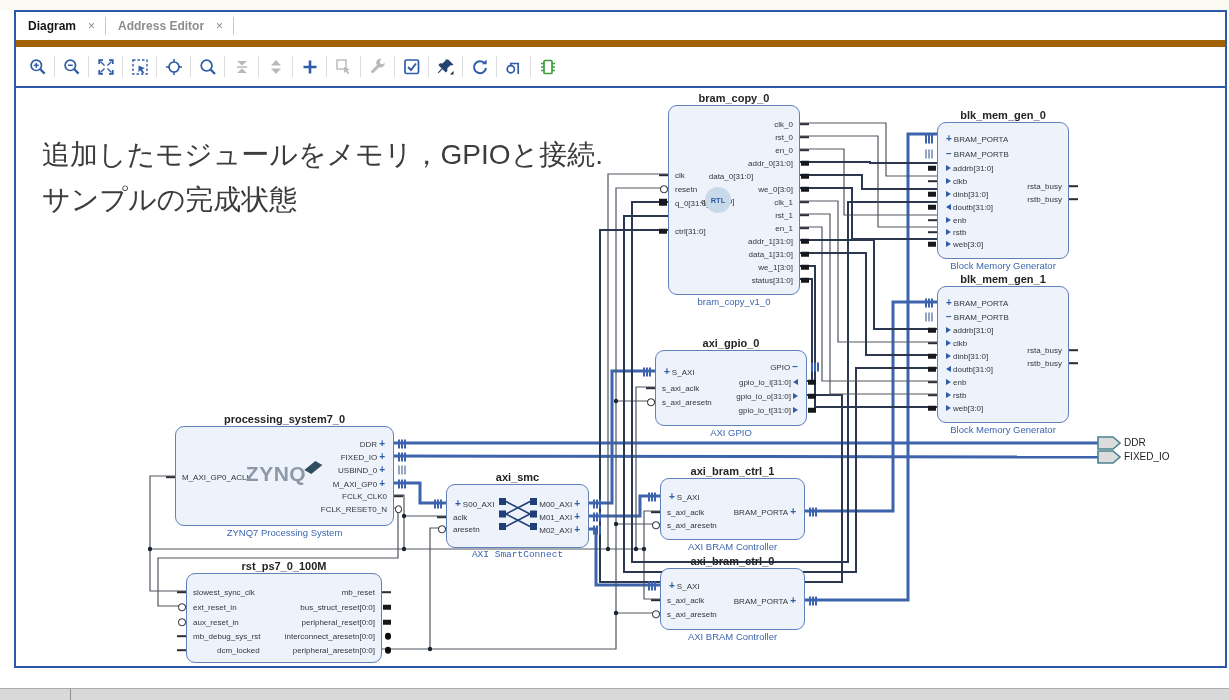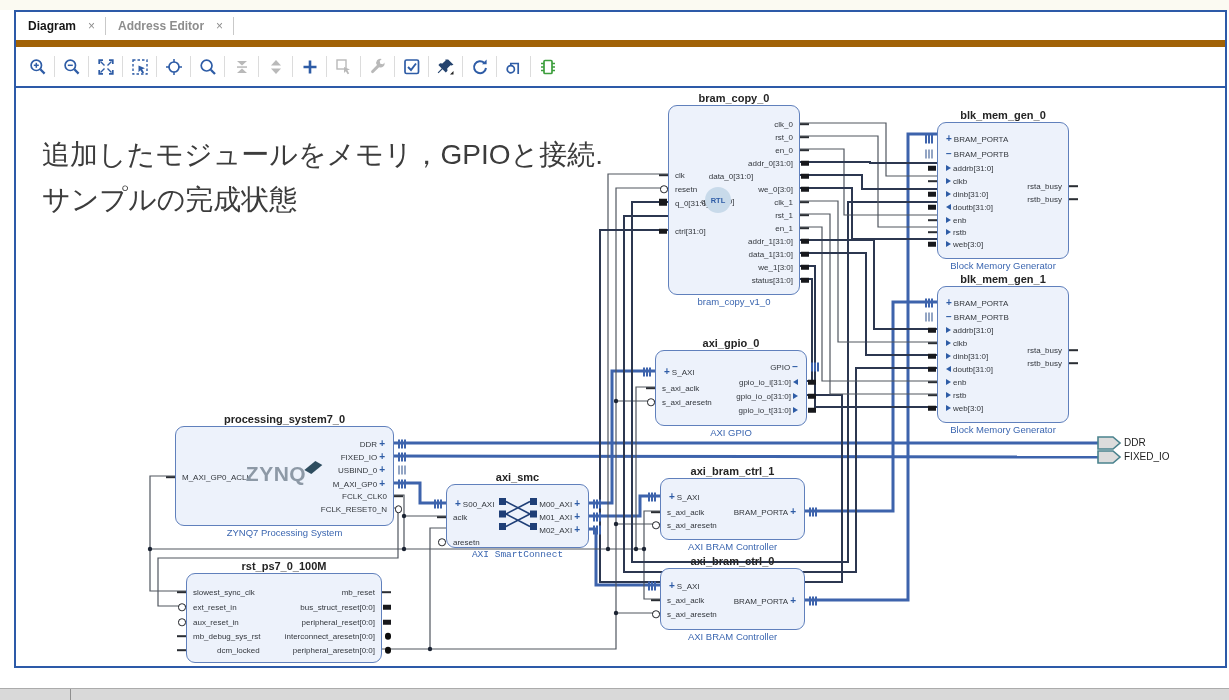--- a/index.html
+++ b/index.html
@@ -521,21 +521,21 @@
         <div class="bsub" style="top: 64px; font-family: Liberation Mono, monospace;">AXI SmartConnect</div>
         <div class="port L" style="top: 14px;">
           <span class="stub st-ifc"></span>
           <span class="g gp">+</span>
           <span class="plabel">S00_AXI</span>
         </div>
         <div class="port L" style="top: 27px;">
           <span class="stub st-pin"></span>
           <span class="plabel">aclk</span>
         </div>
-        <div class="port L" style="top: 52px;">
+        <div class="port L" style="top: 39px;">
           <span class="stub st-inv"></span>
           <span class="plabel">aresetn</span>
         </div>
         <div class="port R" style="top: 14px;">
           <span class="stub st-ifc"></span>
           <span class="g gp">+</span>
           <span class="plabel">M00_AXI</span>
         </div>
         <div class="port R" style="top: 27px;">
           <span class="stub st-ifc"></span>

